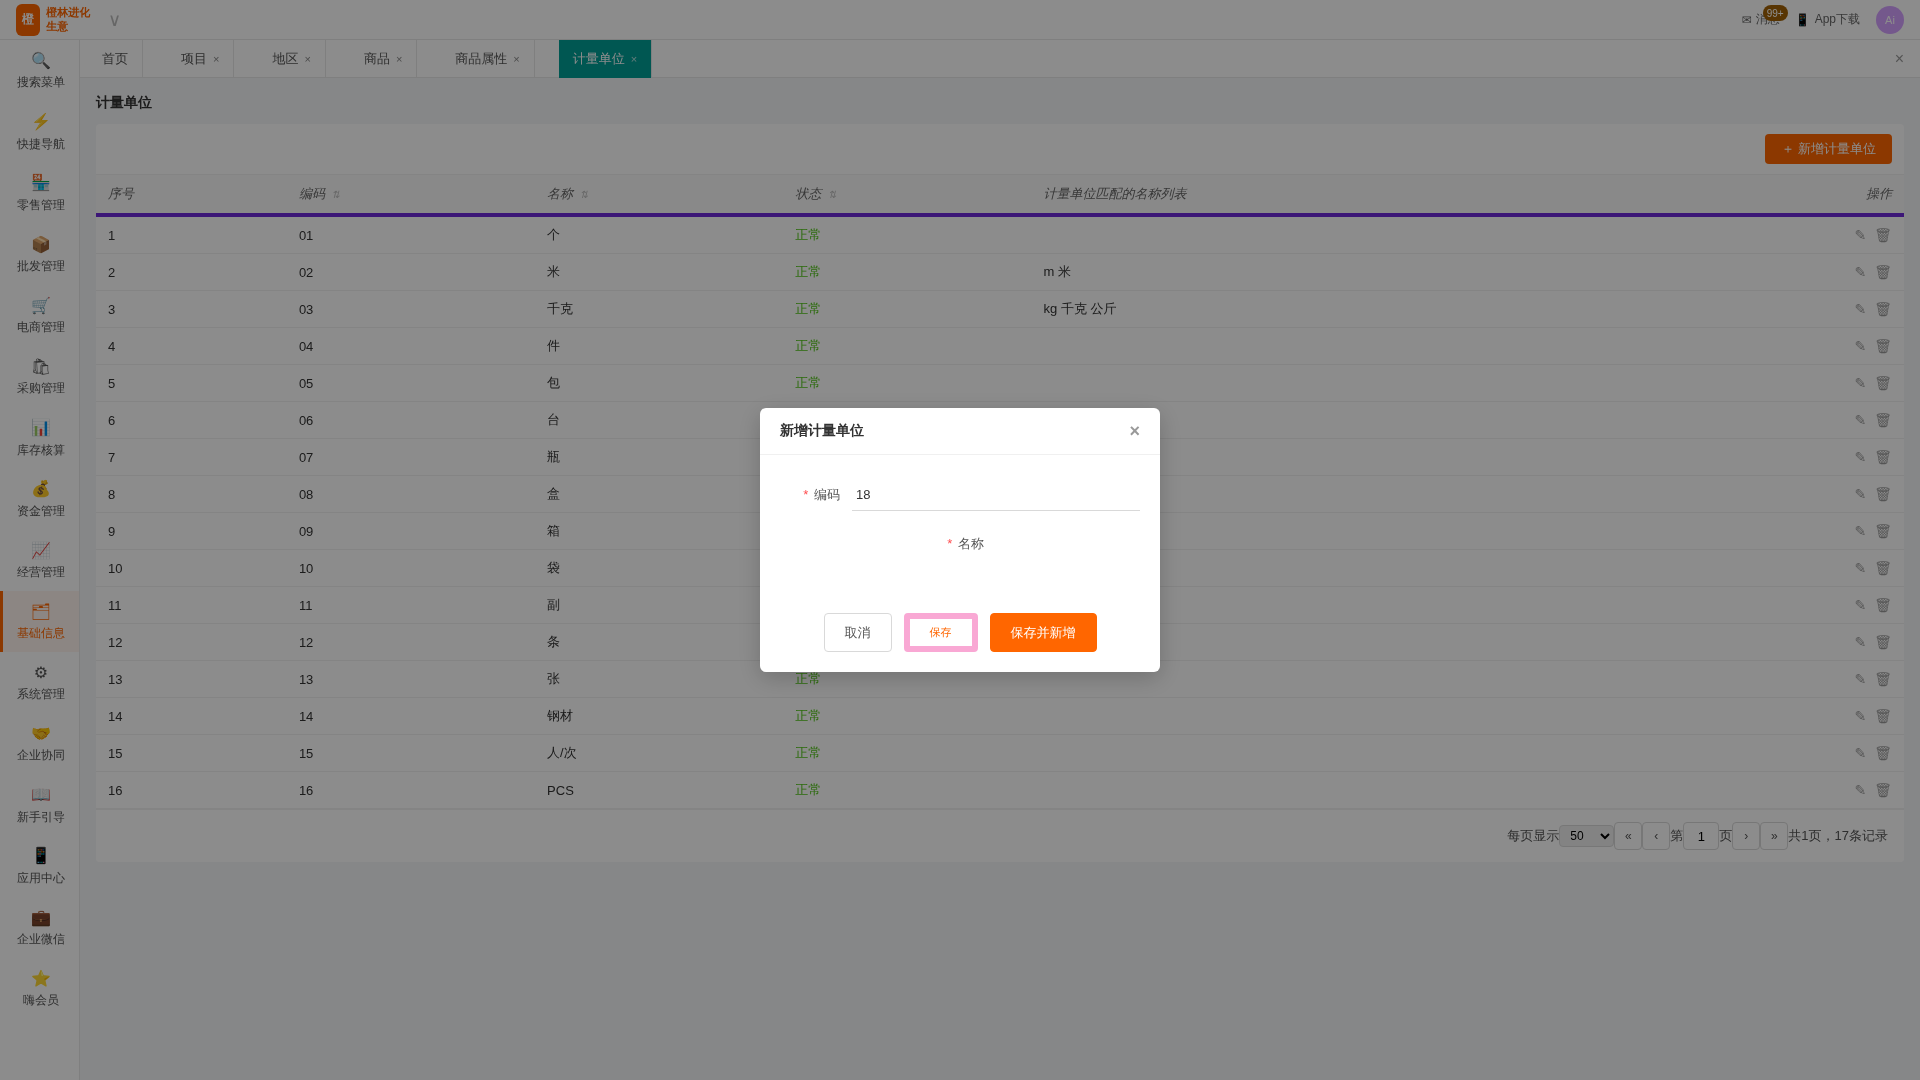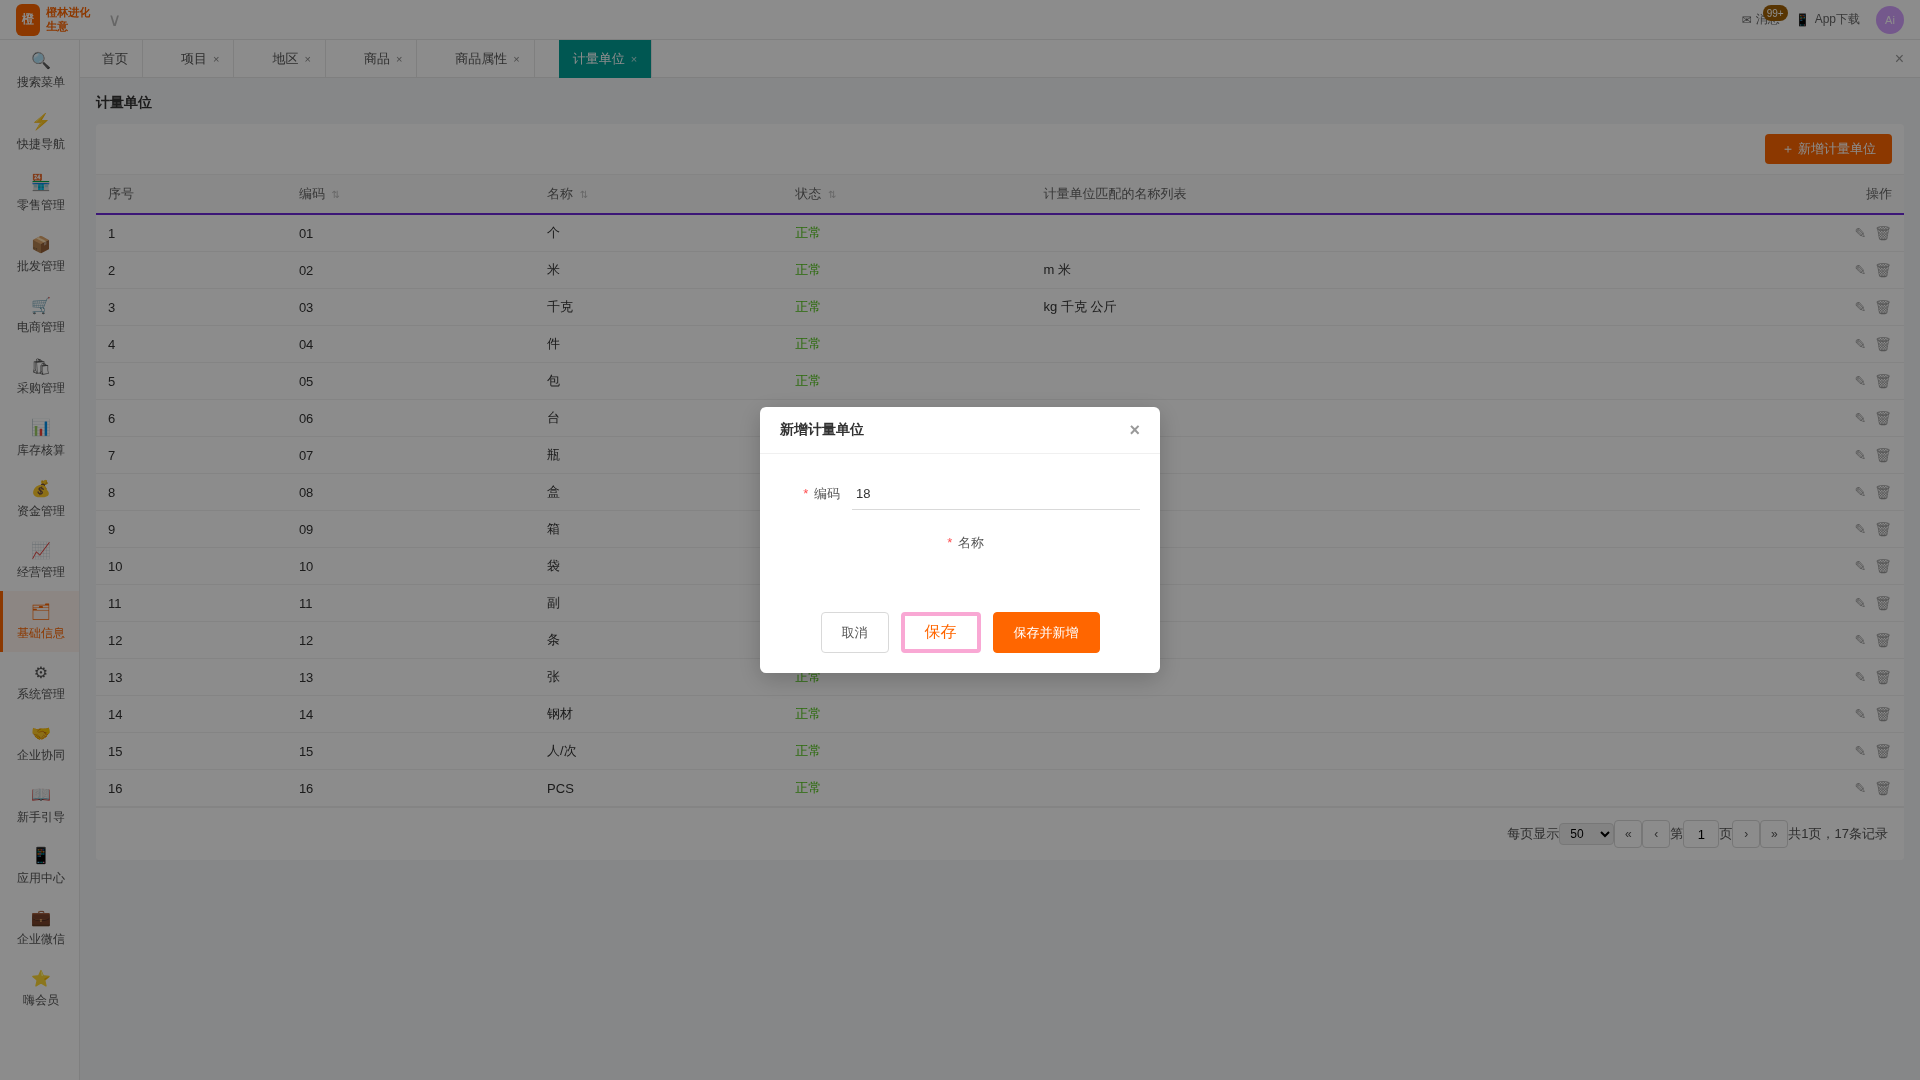--- a/index.html
+++ b/index.html
@@ -90,21 +90,21 @@
     .page-area { flex: 1; overflow: auto; padding: 16px; background: #f5f6f7; }
     .page-title { font-size: 14px; font-weight: bold; color: #333; margin-bottom: 12px; }
 
     
     .table-container { background: #fff; border-radius: 4px; overflow: hidden; }
     .table-toolbar { display: flex; justify-content: flex-end; padding: 10px 12px; border-bottom: 1px solid #f0f0f0; }
     .btn-add { background: #ff6600; color: #fff; border: none; border-radius: 4px; padding: 6px 16px; font-size: 13px; cursor: pointer; }
 
     table { width: 100%; border-collapse: collapse; font-size: 13px; }
     thead tr { background: #fafafa; }
-    thead th { padding: 10px 12px; text-align: left; color: #666; font-weight: normal; border-bottom: 2px solid #6d28d9; white-space: nowrap; }
+    thead th { padding: 10px 12px; text-align: left; color: #666; font-weight: normal; border-bottom: 4px solid #6d28d9; white-space: nowrap; font-style: italic; }
     thead th .sort-icon { color: #bbb; font-size: 10px; margin-left: 3px; }
     tbody tr { border-bottom: 1px solid #f0f0f0; }
     tbody td { padding: 9px 12px; color: #333; }
     .status-normal { color: #52c41a; }
     .action-icons { display: flex; gap: 8px; align-items: center; }
     .action-icon { color: #999; cursor: pointer; font-size: 14px; }
 
     
     .pagination { display: flex; align-items: center; justify-content: flex-end; padding: 12px 16px; background: #fff; gap: 0; font-size: 13px; color: #555; border-top: 1px solid #f0f0f0; }
     .pagination select { border: 1px solid #d9d9d9; border-radius: 4px; padding: 2px 6px; font-size: 12px; }
@@ -154,21 +154,21 @@
       padding: 0 4px;
     }
     .form-input.name-input { border-bottom-color: #ff6600; }
     .modal-footer {
       padding: 12px 20px 20px;
       display: flex;
       justify-content: center;
       gap: 12px;
     }
     .btn-cancel { background: #fff; border: 1px solid #d9d9d9; border-radius: 4px; padding: 6px 20px; font-size: 13px; color: #555; cursor: pointer; }
-    .btn-save { background: #fff; border: 4px solid #f9a8d4; border-radius: 4px; padding: 6px 20px; font-size: 16px; color: #ff6600; cursor: pointer; }
+    .btn-save { background: #fff; border: 6px solid #f9a8d4; border-radius: 4px; padding: 6px 20px; font-size: 11px; color: #ff6600; cursor: pointer; }
     .btn-save-new { background: #ff6600; border: 1px solid #ff6600; border-radius: 4px; padding: 6px 20px; font-size: 13px; color: #fff; cursor: pointer; }
   </style>
 </head>
 <body>
 
 <div class="top-bar">
   <div class="top-bar-left">
     <div class="logo-area">
       <div class="logo-icon">橙</div>
       <div class="logo-text">橙林进化生意</div>

